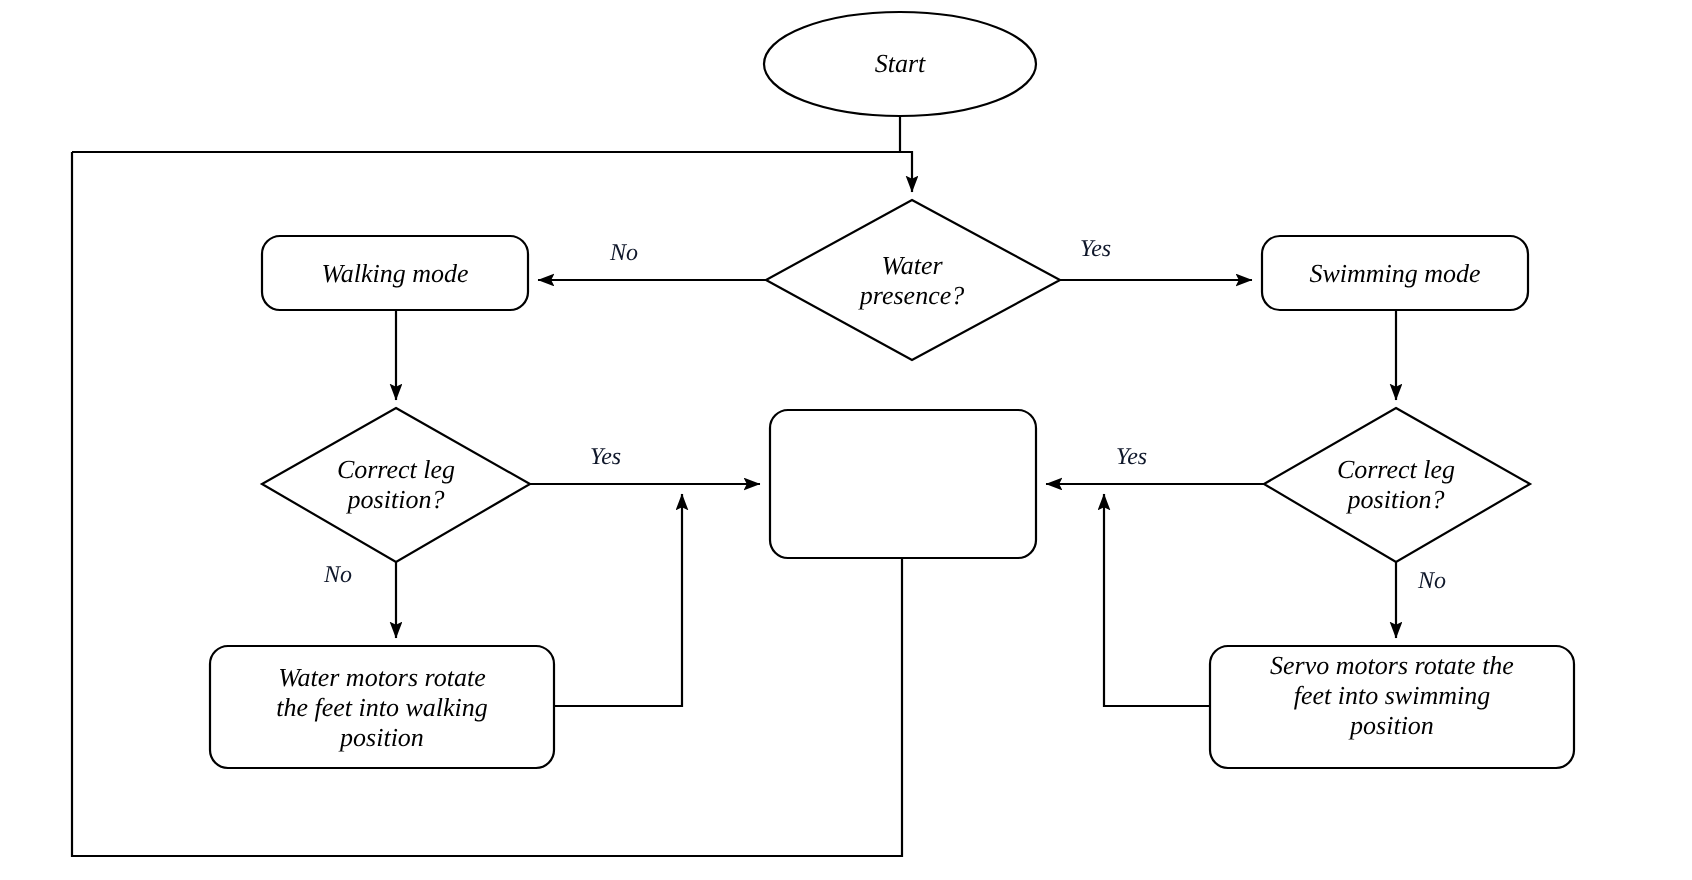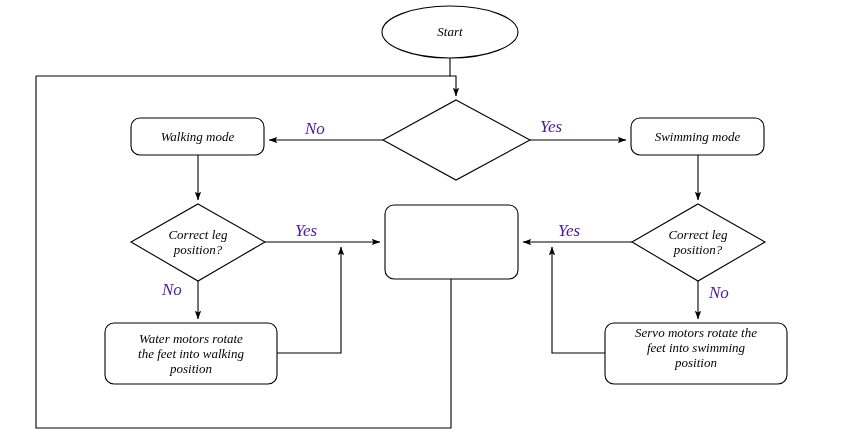--- a/index.html
+++ b/index.html
@@ -34,22 +34,22 @@
     font-family: "Liberation Serif", "DejaVu Serif", serif;
     font-size: 13px;
     color: #000000;
     line-height: 1.18;
     white-space: pre-line;
     pointer-events: none;
   }
   .edge-label {
     position: absolute;
     font-family: "Liberation Serif", "DejaVu Serif", serif;
-    font-size: 17px;
-    color: #4c1d95;
+    font-size: 12px;
+    color: #0f172a;
     white-space: nowrap;
     pointer-events: none;
   }
 </style>
 </head>
 <body>
 
 <div id="flowchart-root">
 
   <svg id="flow-svg" viewBox="0 0 846 440">
@@ -99,20 +99,22 @@
       <path d="M277,353 L341,353 L341,247" marker-end="url(#arrow)"></path>
 
       <path d="M605,353 L552,353 L552,247" marker-end="url(#arrow)"></path>
 
       <path d="M451,279 L451,428 L36,428 L36,76"></path>
     </g>
   </svg>
 
   <div class="node-label" style="left:382px; top:6px; width:136px; height:52px;">Start</div>
 
+  <div class="node-label" style="left:396px; top:118px; width:120px; height:44px;">Water
+presence?</div>
 
   <div class="node-label" style="left:631px; top:118px; width:133px; height:37px;">Swimming mode</div>
 
   <div class="node-label" style="left:131px; top:118px; width:133px; height:37px;">Walking mode</div>
 
   <div class="node-label" style="left:140px; top:220px; width:116px; height:44px;">Correct leg
 position?</div>
 
   <div class="node-label" style="left:640px; top:220px; width:116px; height:44px;">Correct leg
 position?</div>

